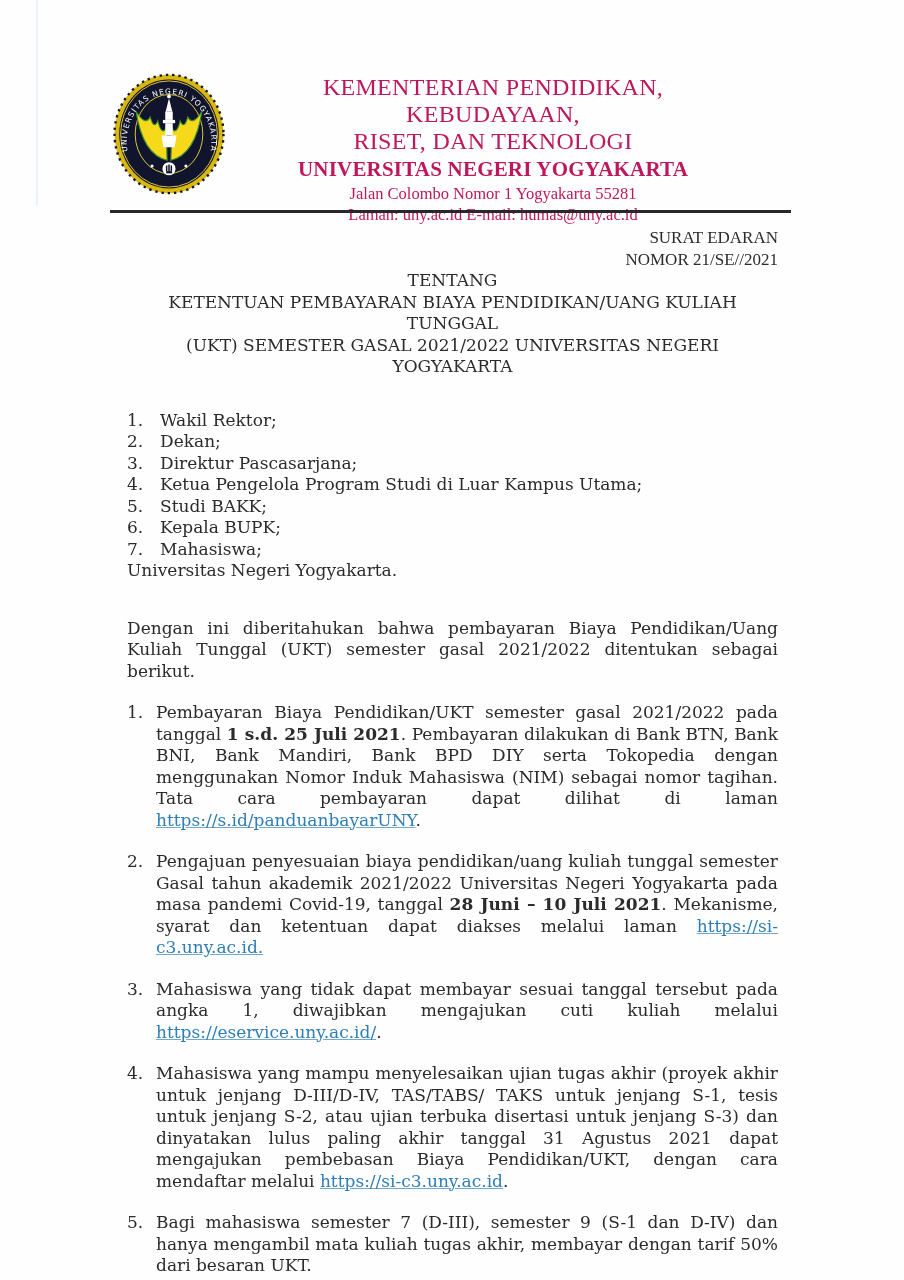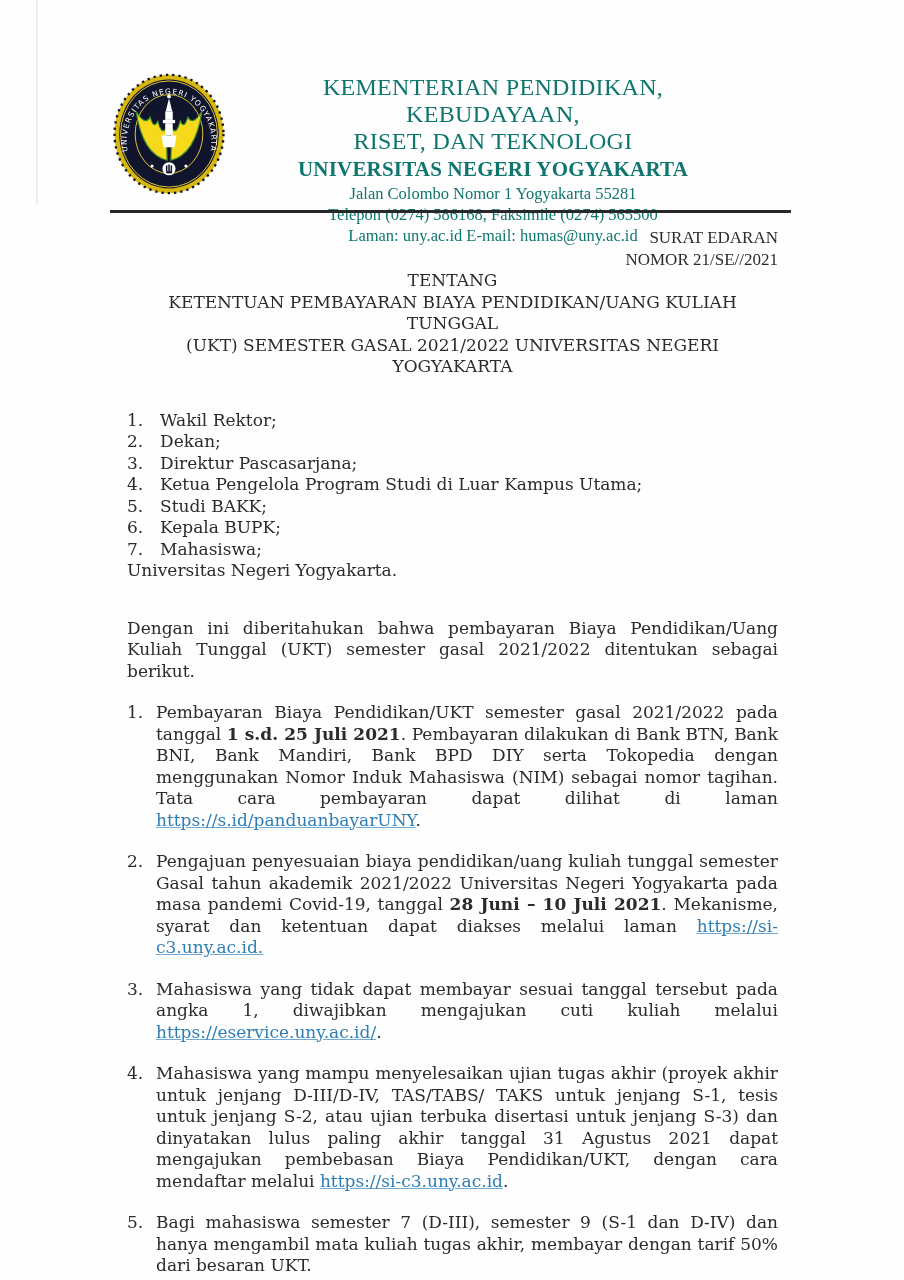--- a/index.html
+++ b/index.html
@@ -6,21 +6,21 @@
   .page{
     position:relative;width:904px;height:1280px;background:#fefefe;
     overflow:hidden;color:#2b2b2b;
   }
   .scanline{position:absolute;left:36px;top:0;width:2px;height:205px;background:#dbeaf7;opacity:.6;}
 
   
   .logo-wrap{position:absolute;top:72px;left:112px;width:114px;height:124px;}
   .lh-text{
     position:absolute;top:74px;left:233px;width:520px;text-align:center;
-    font-family:"Liberation Serif", serif;color:#0f766e;
+    font-family:"Liberation Serif", serif;color:#be185d;
   }
   .lh1{font-size:24px;line-height:27px;letter-spacing:.3px;}
   .lh-univ{font-size:21px;font-weight:bold;line-height:27px;letter-spacing:.2px;margin-top:1px;}
   .lh-small{font-size:16.5px;line-height:21px;}
   .rule{position:absolute;left:110px;top:210px;width:681px;height:3px;background:#282828;}
 
   
   .content{
     position:absolute;left:127px;top:227px;width:651px;
     font-family:"DejaVu Serif", serif;font-size:17px;line-height:21.5px;color:#2b2b2b;
@@ -78,21 +78,20 @@
         <rect x="57" y="105.5" width="6.3" height="2.4" fill="#10142c"></rect>
       </g>
     </svg>
   </div>
 
   <div class="lh-text">
     <div class="lh1">KEMENTERIAN PENDIDIKAN, KEBUDAYAAN,</div>
     <div class="lh1">RISET, DAN TEKNOLOGI</div>
     <div class="lh-univ">UNIVERSITAS NEGERI YOGYAKARTA</div>
     <div class="lh-small">Jalan Colombo Nomor 1 Yogyakarta 55281</div>
-    <div class="lh-small">Telepon (0274) 586168, Faksimile (0274) 565500</div>
     <div class="lh-small">Laman: uny.ac.id  E-mail: humas@uny.ac.id</div>
   </div>
 
   <div class="rule"></div>
 
   <div class="content">
 
     <div class="doc-head">
       <div>SURAT EDARAN</div>
       <div>NOMOR 21/SE//2021</div>

